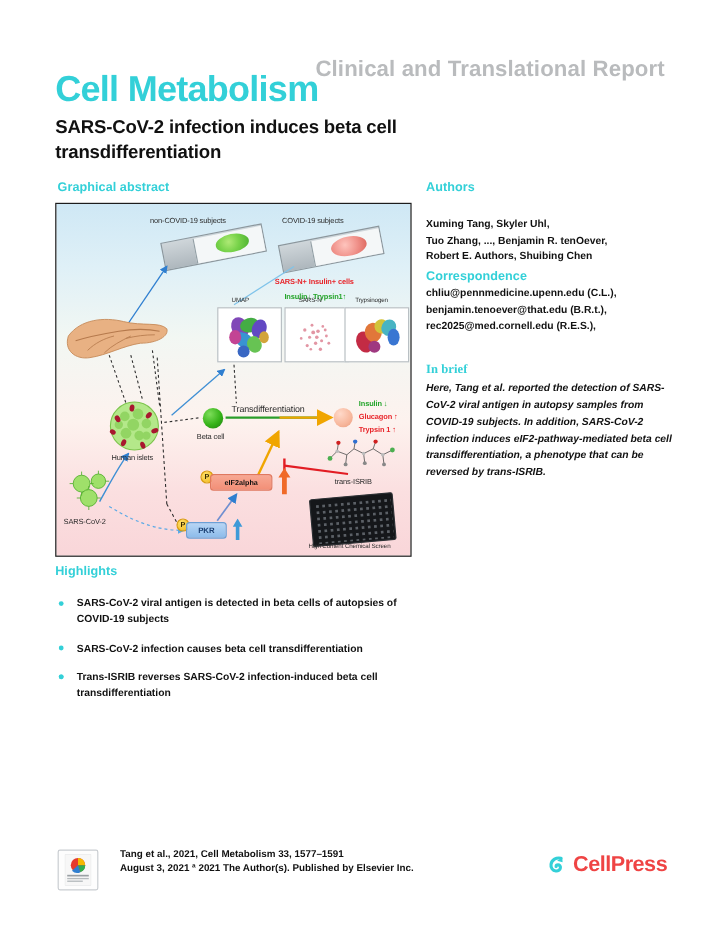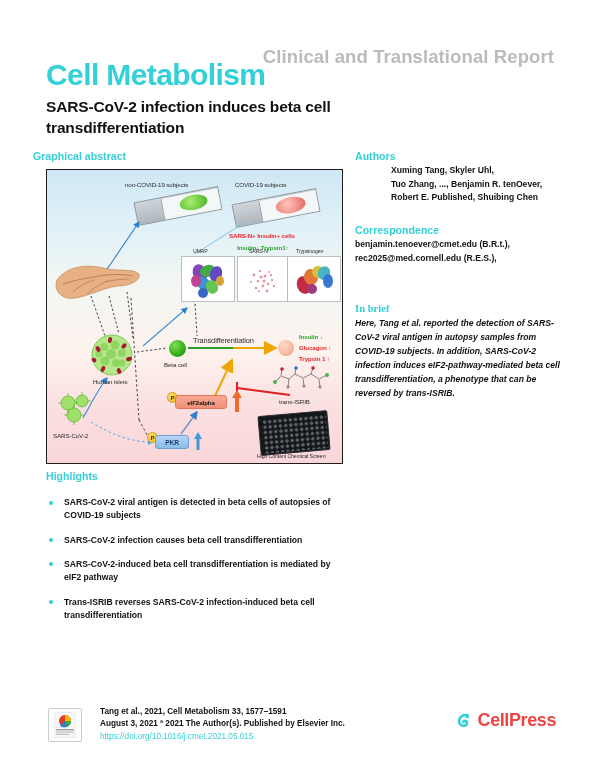--- a/index.html
+++ b/index.html
@@ -47,37 +47,37 @@
     letter-spacing: -.15px;
   }
 
   
   .sec-label {
     color: #33d0d8;
     font-size: 10.5px;
     font-weight: bold;
     letter-spacing: .05px;
   }
-  #ga-label { position: absolute; left: 33px; top: 150px; }
+  #ga-label { position: absolute; left: 48px; top: 150px; }
   #authors-label { position: absolute; left: 355px; top: 150px; }
   #corr-label { position: absolute; left: 355px; top: 224px; }
   #brief-label { position: absolute; left: 355px; top: 303px; font-family: Liberation Serif, serif; }
   #high-label { position: absolute; left: 46px; top: 470px; }
 
   
   .rcol {
     position: absolute;
     left: 355px;
     width: 205px;
     font-size: 8.6px;
     color: #111;
     font-weight: bold;
     line-height: 1.58;
   }
-  #authors-body { top: 164px; margin-left: 36px; }
+  #authors-body { top: 180px; }
   #corr-body { top: 238px; font-weight: bold; }
   #brief-body { top: 317px; font-weight: bold; line-height: 1.62; }
   .rcol div { white-space: nowrap; }
   #brief-body { white-space: normal; font-style: italic; }
 
   
   #highlights {
     position: absolute;
     left: 46px; top: 496px;
     width: 300px;
@@ -488,45 +488,45 @@
       <div class="plate-grid"></div>
     </div>
     <div class="ga-txt tiny" style="left:210px; top:283px;">High Content Chemical Screen</div>
 
   </div>
 
   <div class="sec-label" id="authors-label">Authors</div>
   <div class="rcol" id="authors-body">
     <div>Xuming Tang, Skyler Uhl,</div>
     <div>Tuo Zhang, ..., Benjamin R. tenOever,</div>
-    <div>Robert E. Published, Shuibing Chen</div>
+    <div>Robert E. Authors, Shuibing Chen</div>
   </div>
 
   <div class="sec-label" id="corr-label">Correspondence</div>
   <div class="rcol" id="corr-body">
-    <div>benjamin.tenoever@cmet.edu (B.R.t.),</div>
+    <div>chliu@pennmedicine.upenn.edu (C.L.),</div>
+    <div>benjamin.tenoever@that.edu (B.R.t.),</div>
     <div>rec2025@med.cornell.edu (R.E.S.),</div>
   </div>
 
   <div class="sec-label" id="brief-label">In brief</div>
   <div class="rcol" id="brief-body">Here, Tang et al. reported the detection of SARS-CoV-2 viral antigen in autopsy samples from COVID-19 subjects. In addition, SARS-CoV-2 infection induces eIF2-pathway-mediated beta cell transdifferentiation, a phenotype that can be reversed by trans-ISRIB.</div>
 
   <div class="sec-label" id="high-label">Highlights</div>
   <div id="highlights">
     <div class="hl">
       <span class="dot"></span>
       <span>SARS-CoV-2 viral antigen is detected in beta cells of autopsies of COVID-19 subjects</span>
     </div>
     <div class="hl">
       <span class="dot"></span>
       <span>SARS-CoV-2 infection causes beta cell transdifferentiation</span>
     </div>
     <div class="hl">
       <span class="dot"></span>
-      <span>SARS-CoV-2-induced beta cell transdifferentiation is mediated by eIF2 pathway</span>
     </div>
     <div class="hl">
       <span class="dot"></span>
       <span>Trans-ISRIB reverses SARS-CoV-2 infection-induced beta cell transdifferentiation</span>
     </div>
   </div>
 
   <div style="position:absolute; left:48px; top:708px; width:34px; height:34px;
               border:1px solid #c9cdd1; background:#fdfdfd; border-radius:2px;
               display:flex; align-items:center; justify-content:center;">
@@ -538,21 +538,20 @@
       <path d="M11,9 L13,14.8 A6,6 0 0,1 6,13.6 Z" fill="#2f7fd0"></path>
       <rect x="2" y="17" width="18" height="1.4" fill="#9aa0a4"></rect>
       <rect x="2" y="19.6" width="18" height="1.1" fill="#b5babd"></rect>
       <rect x="2" y="21.8" width="13" height="1.1" fill="#b5babd"></rect>
     </svg>
   </div>
 
   <div style="position:absolute; left:100px; top:706px; font-size:8.2px; font-weight:bold; color:#111; line-height:1.5;">
     <div>Tang et al., 2021, Cell Metabolism 33, 1577–1591</div>
     <div>August 3, 2021 ª 2021 The Author(s). Published by Elsevier Inc.</div>
-    <div style="color:#33d0d8; font-weight:normal;">https://doi.org/10.1016/j.cmet.2021.05.015</div>
   </div>
 
   <div style="position:absolute; right:44px; top:710px; display:flex; align-items:center; gap:4px;">
     <svg width="20" height="20" viewBox="0 0 20 20">
       <path d="M13.5,4.2 C9.5,3.2 5.8,5.6 5.2,9.2 C4.7,12.2 6.6,14.6 9.2,14.8
                C11.2,15 12.8,13.8 13,12.2 C13.2,10.8 12.3,9.7 11,9.7
                C10.1,9.7 9.4,10.3 9.4,11.1" fill="none" stroke="#33d0d8" stroke-width="2.6" stroke-linecap="round"></path>
       <path d="M14.6,3.6 L10.2,6.2 L14.8,7.6 Z" fill="#33d0d8"></path>
     </svg>
     <span style="font-size:18px; font-weight:bold; color:#ef4444; letter-spacing:-.4px;">CellPress</span>

